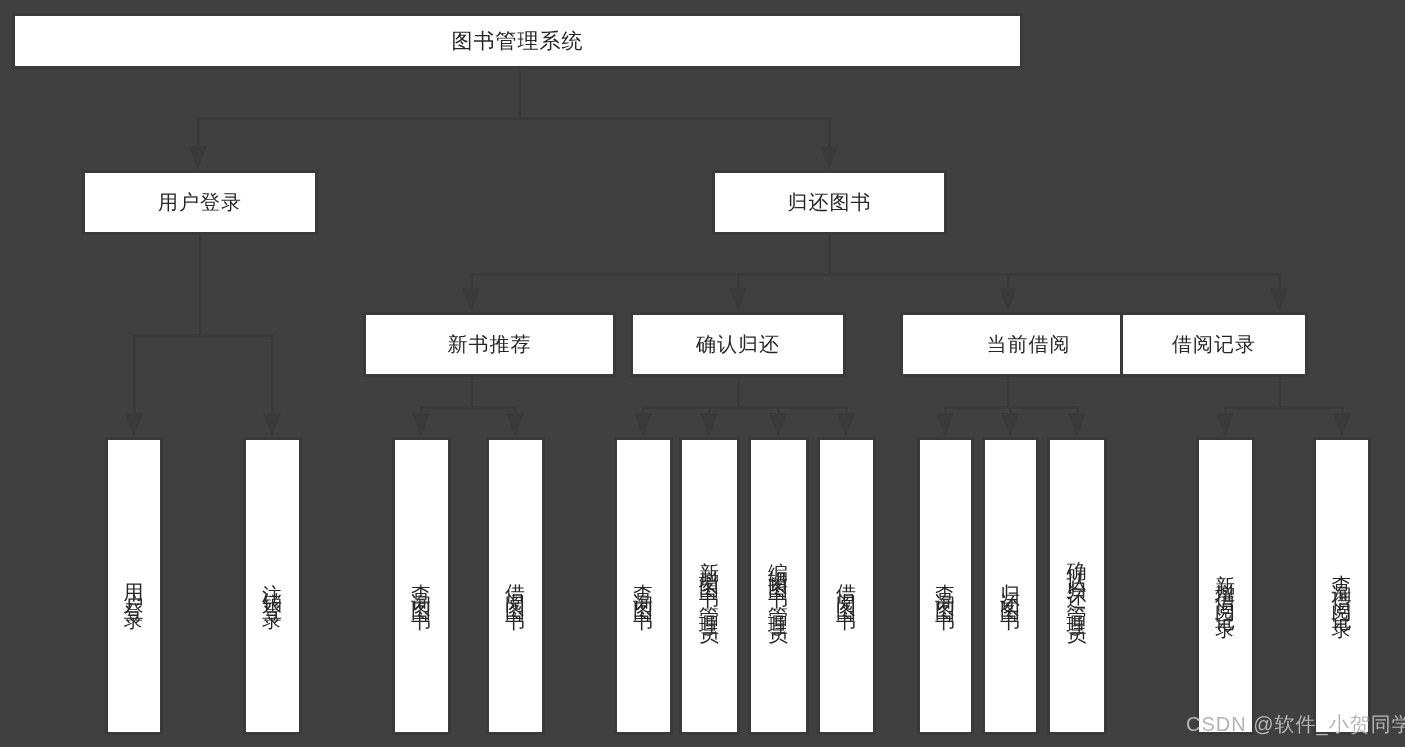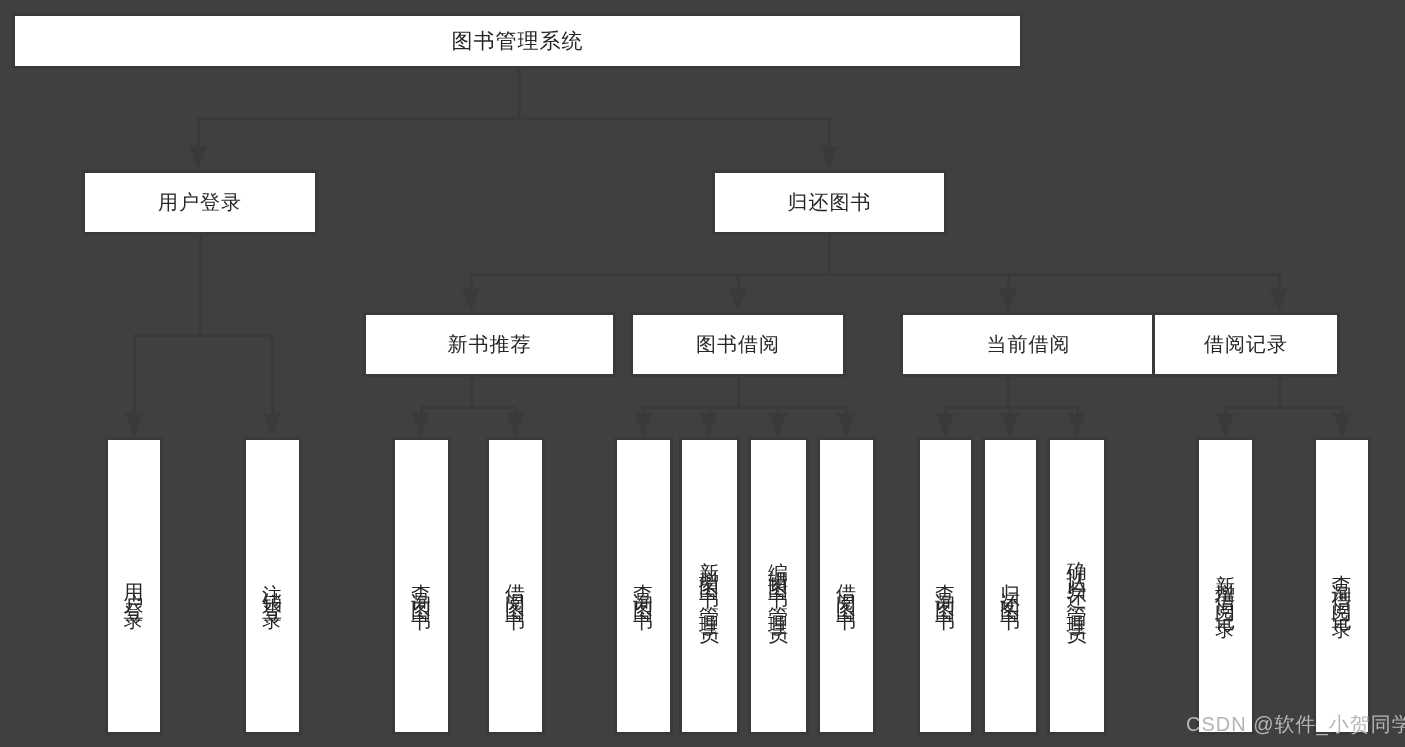--- a/index.html
+++ b/index.html
@@ -37,25 +37,25 @@
 <div class="canvas">
 
   <div class="hbox root" style="left:12px;top:13px;width:1011px;height:56px;">图书管理系统</div>
 
   <div class="hbox" style="left:82px;top:170px;width:236px;height:65px;">用户登录</div>
 
   <div class="hbox" style="left:712px;top:170px;width:235px;height:65px;">归还图书</div>
 
   <div class="hbox" style="left:363px;top:312px;width:253px;height:65px;">新书推荐</div>
 
-  <div class="hbox" style="left:630px;top:312px;width:216px;height:65px;">图书借阅</div>
+  <div class="hbox" style="left:630px;top:312px;width:216px;height:65px;">确认归还</div>
 
   <div class="hbox" style="left:900px;top:312px;width:257px;height:65px;">当前借阅</div>
 
-  <div class="hbox" style="left:1152px;top:312px;width:188px;height:65px;">借阅记录</div>
+  <div class="hbox" style="left:1120px;top:312px;width:188px;height:65px;">借阅记录</div>
 
   <div class="vbox" style="left:105px;width:58px;">用户登录</div>
 
   <div class="vbox" style="left:243px;width:59px;">注销登录</div>
 
   <div class="vbox" style="left:392px;width:59px;">查询图书</div>
 
   <div class="vbox" style="left:486px;width:59px;">借阅图书</div>
 
   <div class="vbox" style="left:614px;width:59px;">查询图书</div>

